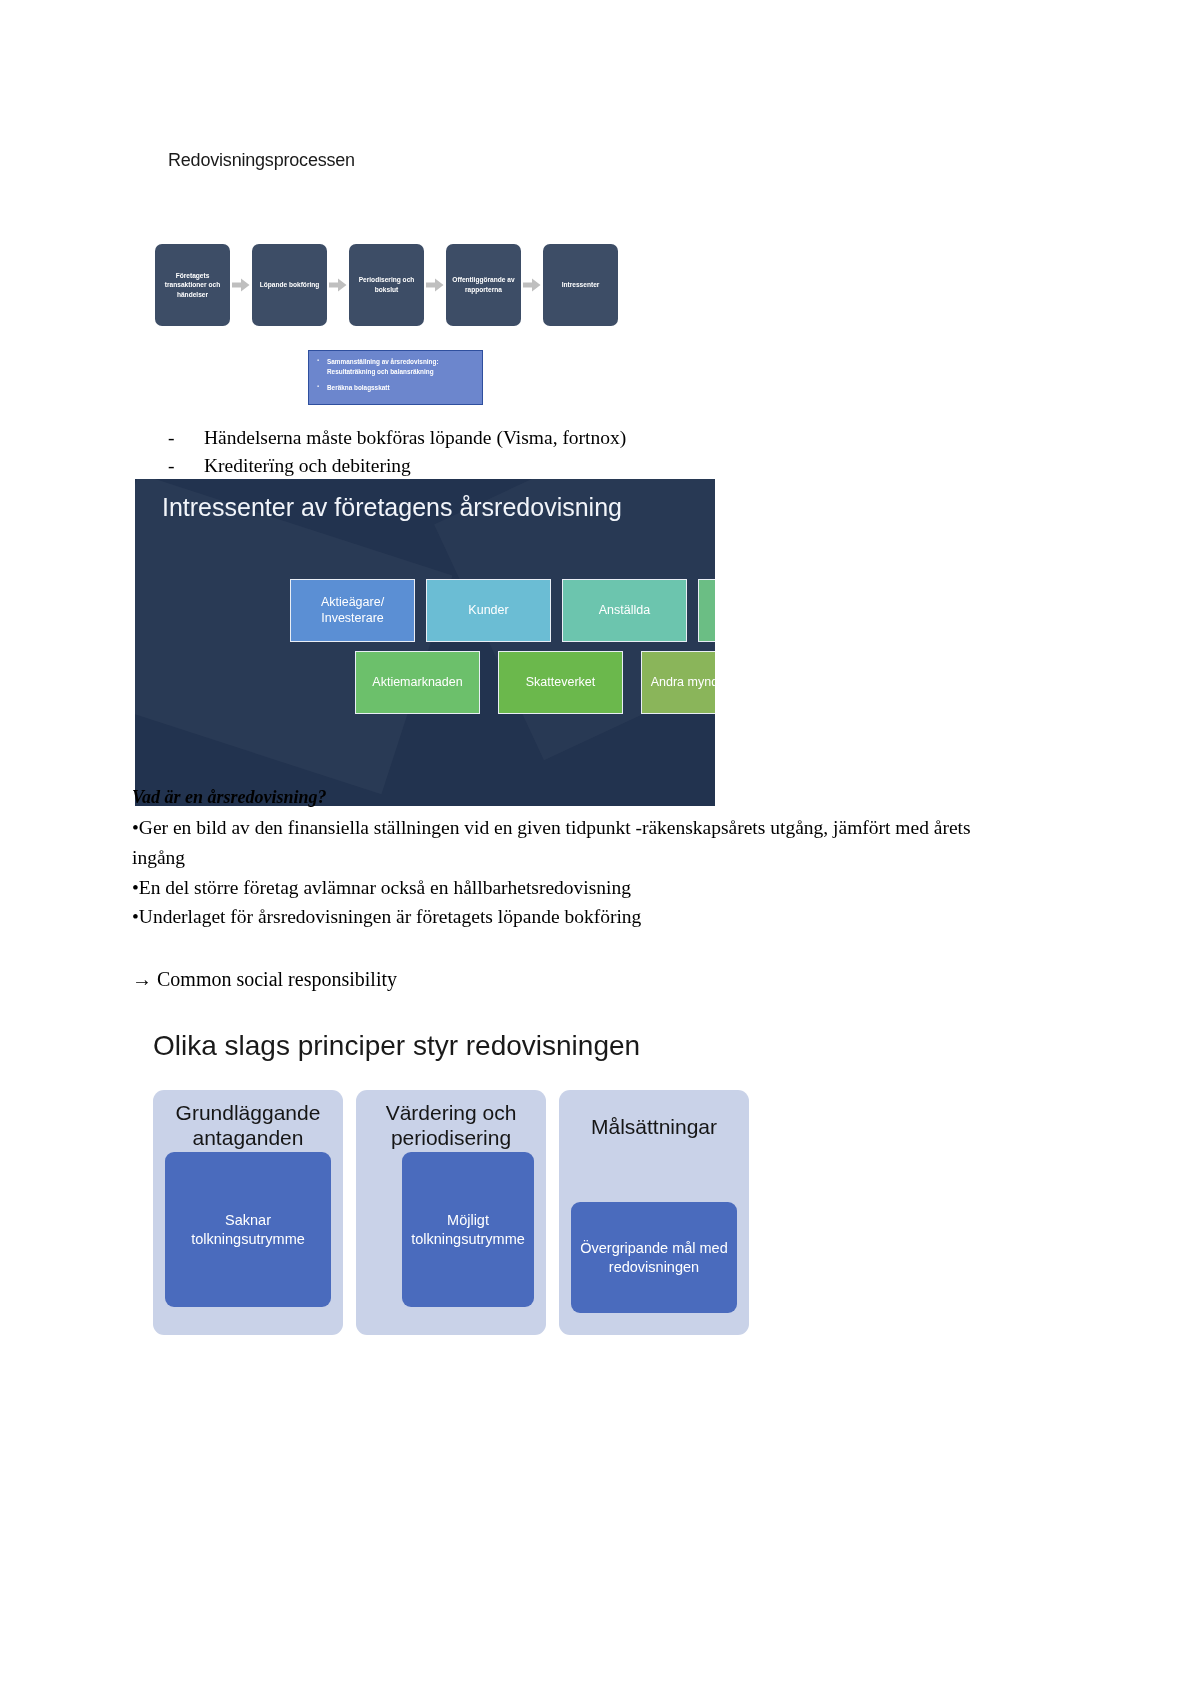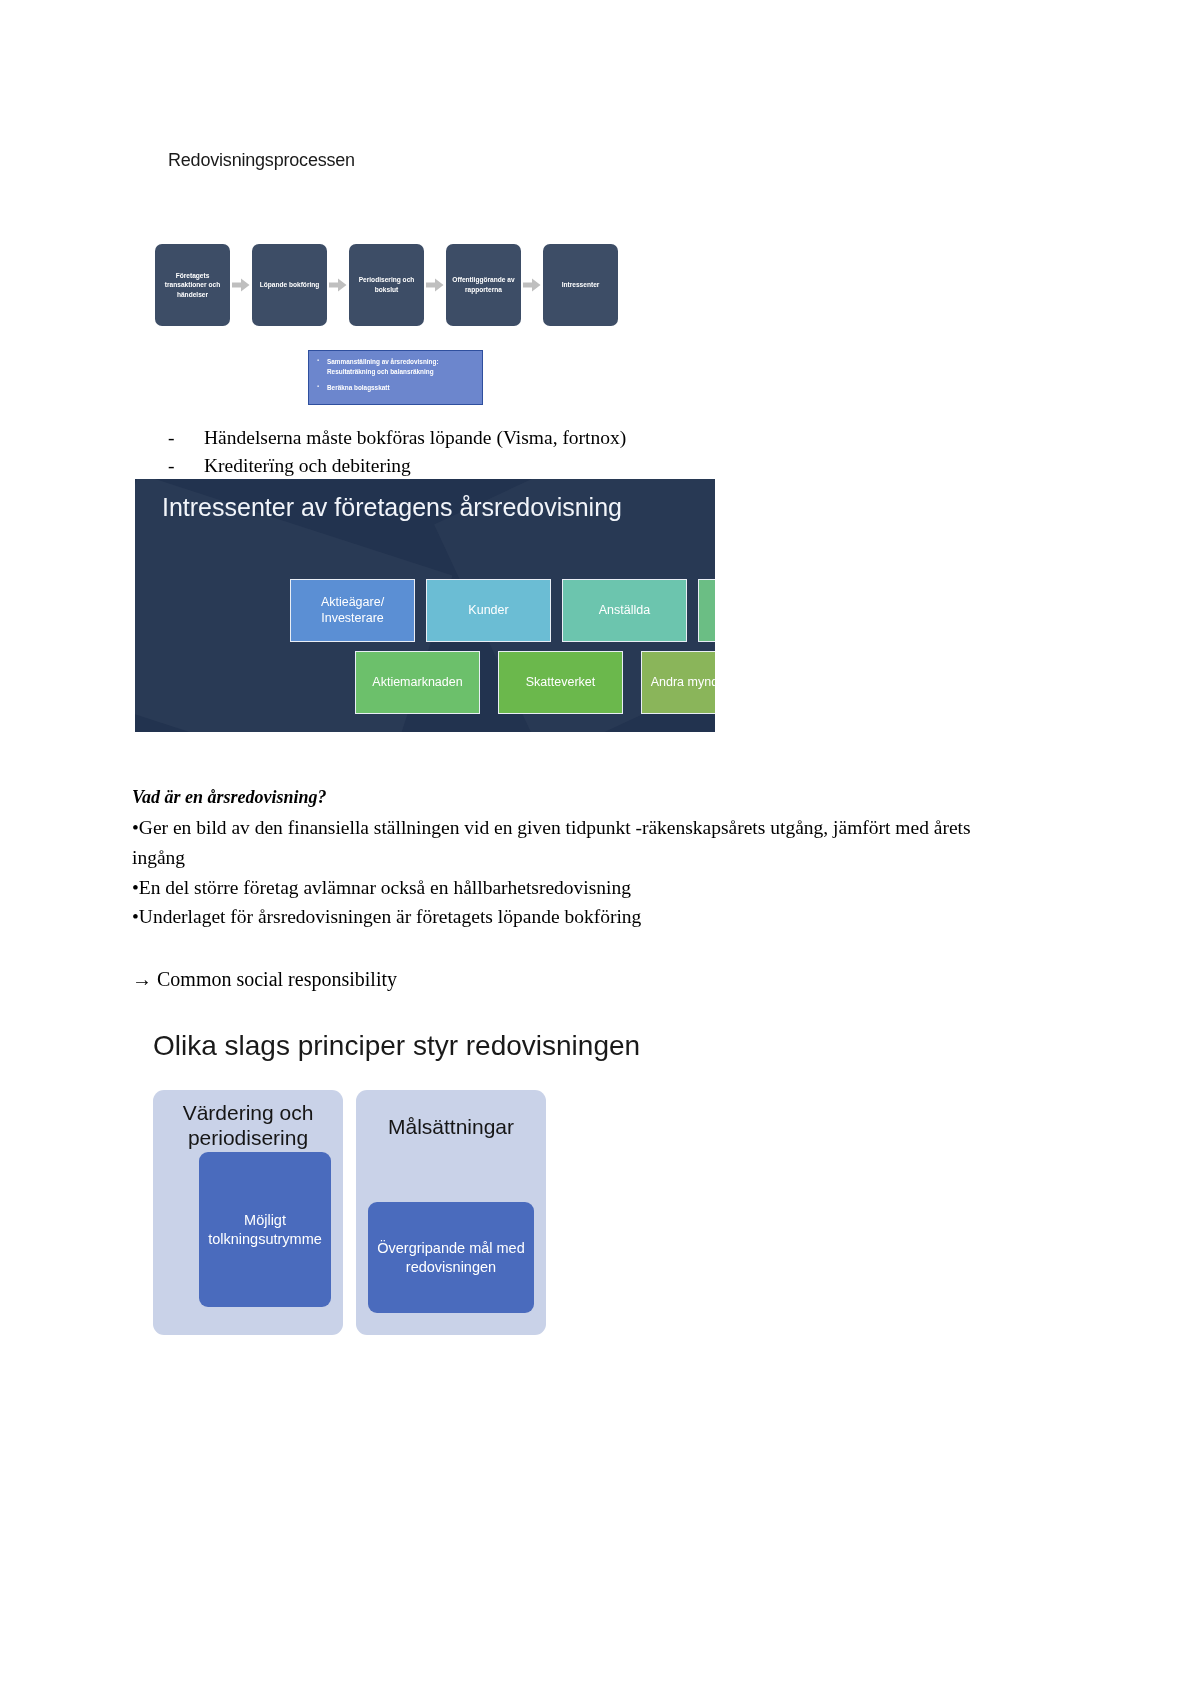--- a/index.html
+++ b/index.html
@@ -128,21 +128,21 @@
     width: 36px;
     flex: 0 0 36px;
   }
 
   
   .slide2 {
     position: absolute;
     left: 135px;
     top: 479px;
     width: 580px;
-    height: 253px;
+    height: 327px;
     background: linear-gradient(135deg, #1f3050 0%, #26395c 35%, #1c2c4a 65%, #223császár 100%);
     background-color: #21324f;
     overflow: hidden;
   }
   .slide2-bg {
     position: absolute;
     inset: 0;
     background-color: #22334f;
   }
   .slide2-bg:before {
@@ -392,20 +392,24 @@
     <p class="lead">Vad är en årsredovisning?</p>
     <p>•Ger en bild av den finansiella ställningen vid en given tidpunkt -räkenskapsårets utgång, jämfört med årets ingång</p>
     <p>•En del större företag avlämnar också en hållbarhetsredovisning</p>
     <p>•Underlaget för årsredovisningen är företagets löpande bokföring</p>
     <p class="arrow-line">→ Common social responsibility</p>
   </div>
 
   <div class="slide3">
     <div class="slide3-title">Olika slags principer styr redovisningen</div>
     <div class="princ-row">
+      <div class="princ-card c1" style="background-color: rgb(201, 210, 232);">
+        <div class="princ-head">Grundläggande antaganden</div>
+        <div class="princ-inner" style="background-color: rgb(74, 107, 189);">Saknar tolkningsutrymme</div>
+      </div>
       <div class="princ-card c2" style="background-color: rgb(201, 210, 232);">
         <div class="princ-head">Värdering och periodisering</div>
         <div class="princ-inner" style="background-color: rgb(74, 107, 189); margin-left: 34px;">Möjligt tolkningsutrymme</div>
       </div>
       <div class="princ-card c3" style="background-color: rgb(201, 210, 232);">
         <div class="princ-head">Målsättningar</div>
         <div class="princ-inner" style="background-color: rgb(74, 107, 189);">Övergripande mål med redovisningen</div>
       </div>
     </div>
   </div>

